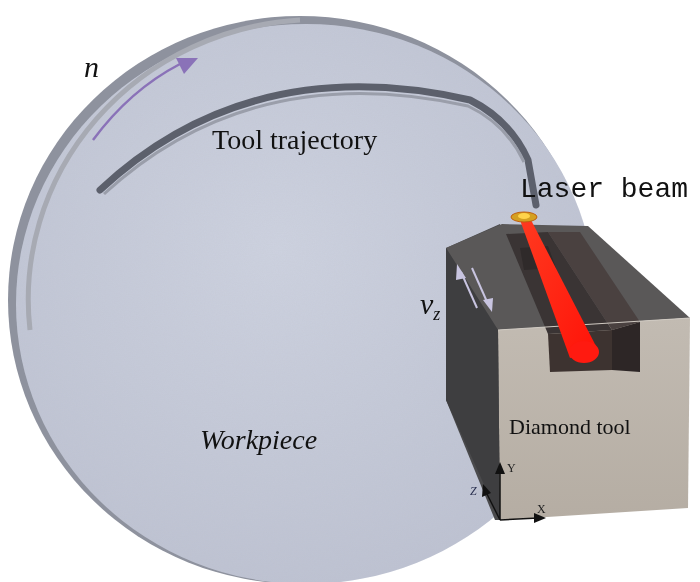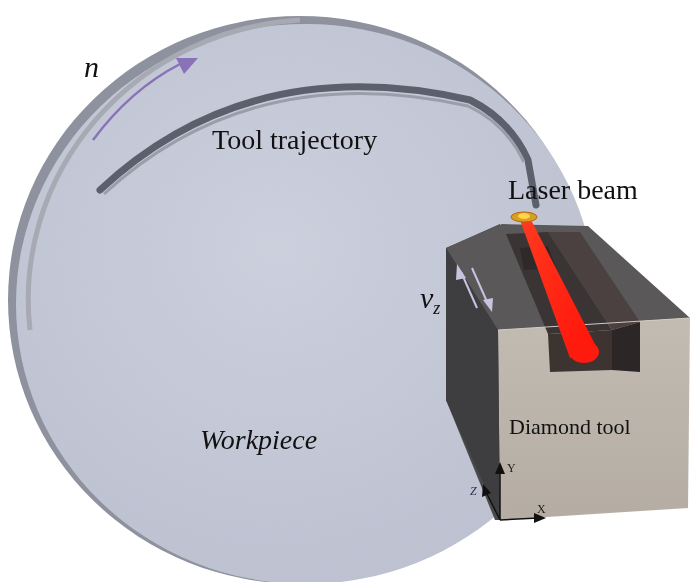--- a/index.html
+++ b/index.html
@@ -2,22 +2,22 @@
 <html><head>
 <meta charset="utf-8">
 <style>
   html, body { margin:0; padding:0; background:#ffffff; }
   body { width:700px; height:582px; position:relative; overflow:hidden;
          font-family:"Liberation Serif","DejaVu Serif",serif; }
   #stage { position:absolute; left:0; top:0; width:700px; height:582px; }
   .label { position:absolute; color:#111; white-space:nowrap; line-height:1; }
   .lbl-n { left:84px; top:52px; font-size:30px; font-style:italic; }
   .lbl-traj { left:212px; top:126px; font-size:28px; }
-  .lbl-laser { left:508px; top:176px; font-size:28px; }
-  .lbl-vz { left:420px; top:283px; font-size:30px; font-style:italic; }
+  .lbl-laser { left:520px; top:176px; font-size:28px;font-family:Liberation Mono, monospace; }
+  .lbl-vz { left:420px; top:289px; font-size:30px; font-style:italic; }
   .lbl-vz sub { font-size:18px; vertical-align:-6px; }
   .lbl-work { left:200px; top:426px; font-size:28px;font-style:italic; }
   .lbl-dia { left:509px; top:416px; font-size:22px; }
   .axis { position:absolute; font-size:12px; color:#222; line-height:1; }
   .ax-y { left:507px; top:462px; }
   .ax-z { left:470px; top:485px; font-style:italic; color:#2a3050; }
   .ax-x { left:537px; top:503px; }
 </style>
 </head>
 <body>

